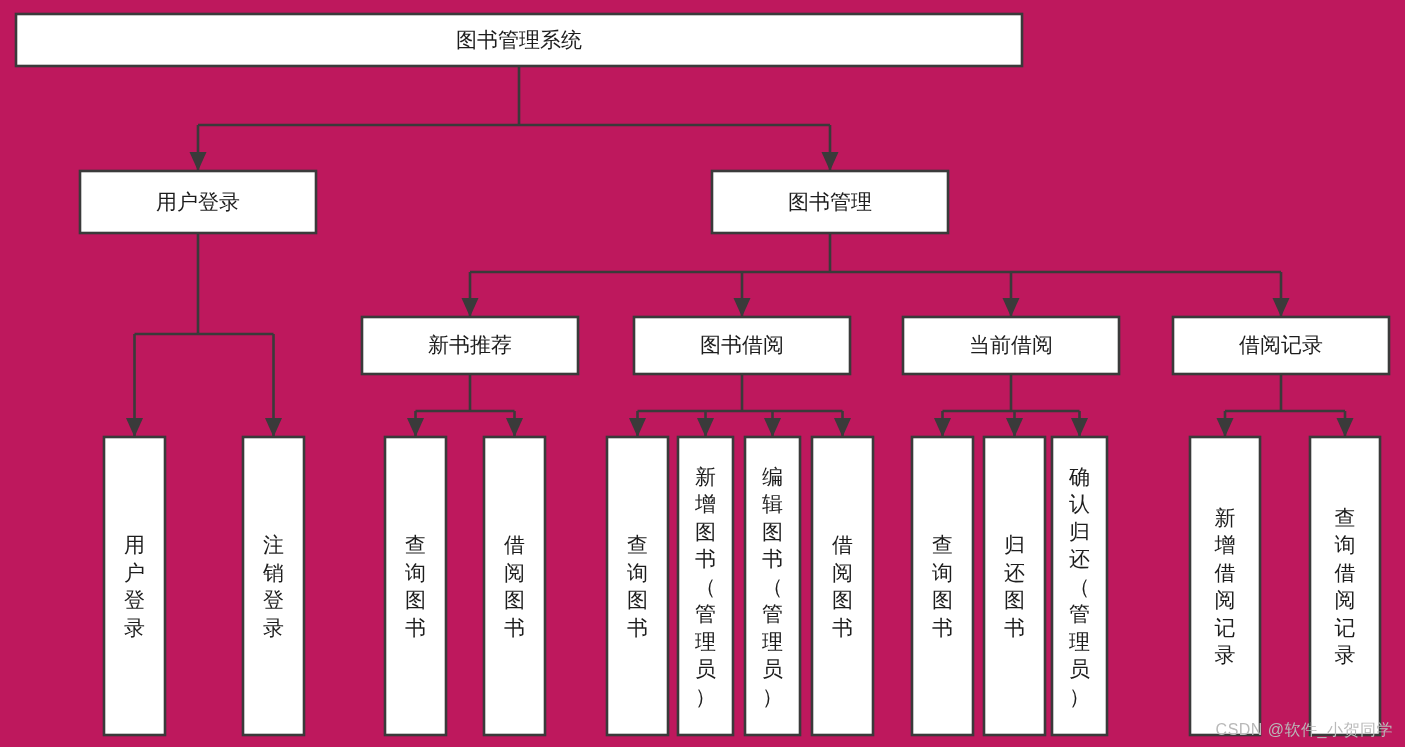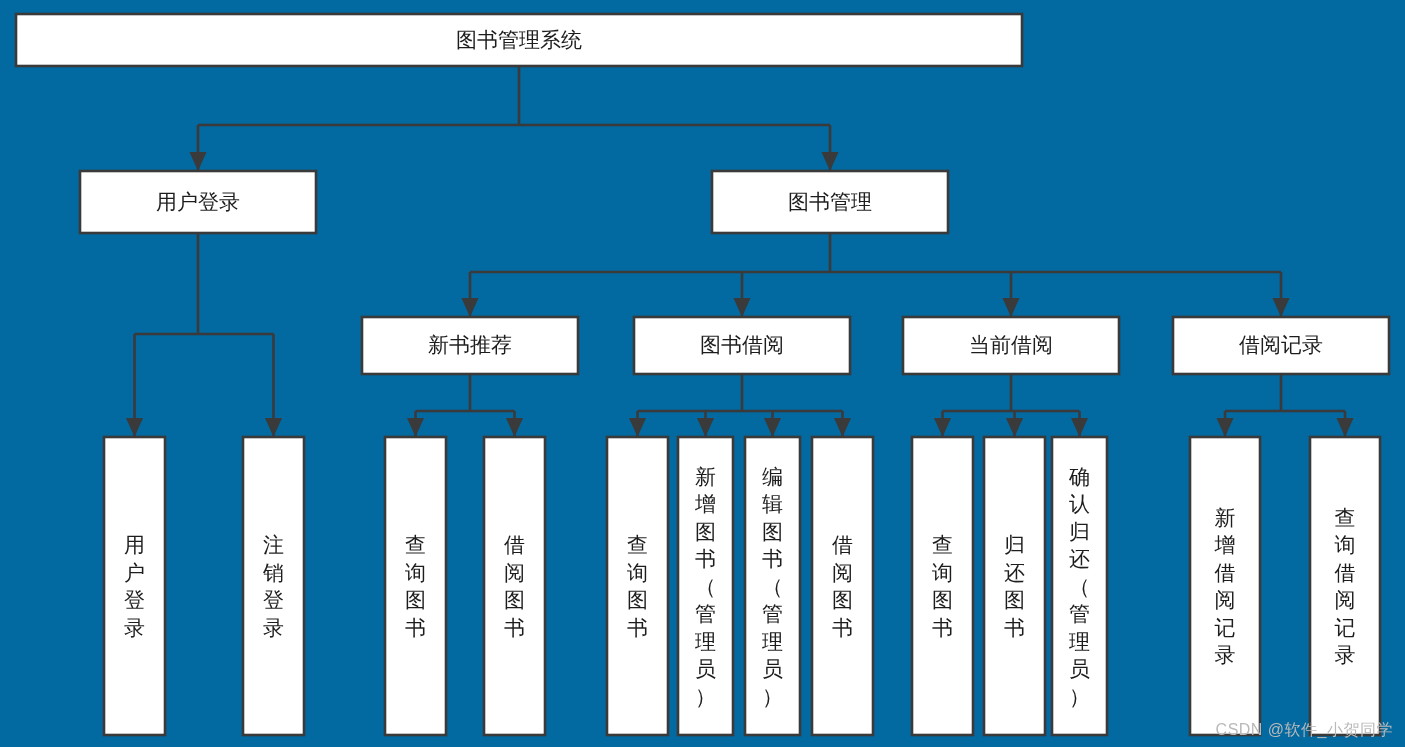--- a/index.html
+++ b/index.html
@@ -10,21 +10,21 @@
   body {
     width: 1405px;
     height: 747px;
     font-family: "Liberation Sans", "DejaVu Sans", sans-serif;
     overflow: hidden;
   }
   #diagram-root {
     position: relative;
     width: 1405px;
     height: 747px;
-    background: #0369a1;
+    background: #be185d;
   }
   svg.canvas {
     position: absolute;
     left: 0;
     top: 0;
     width: 1405px;
     height: 747px;
     display: block;
   }
   .node-rect {

